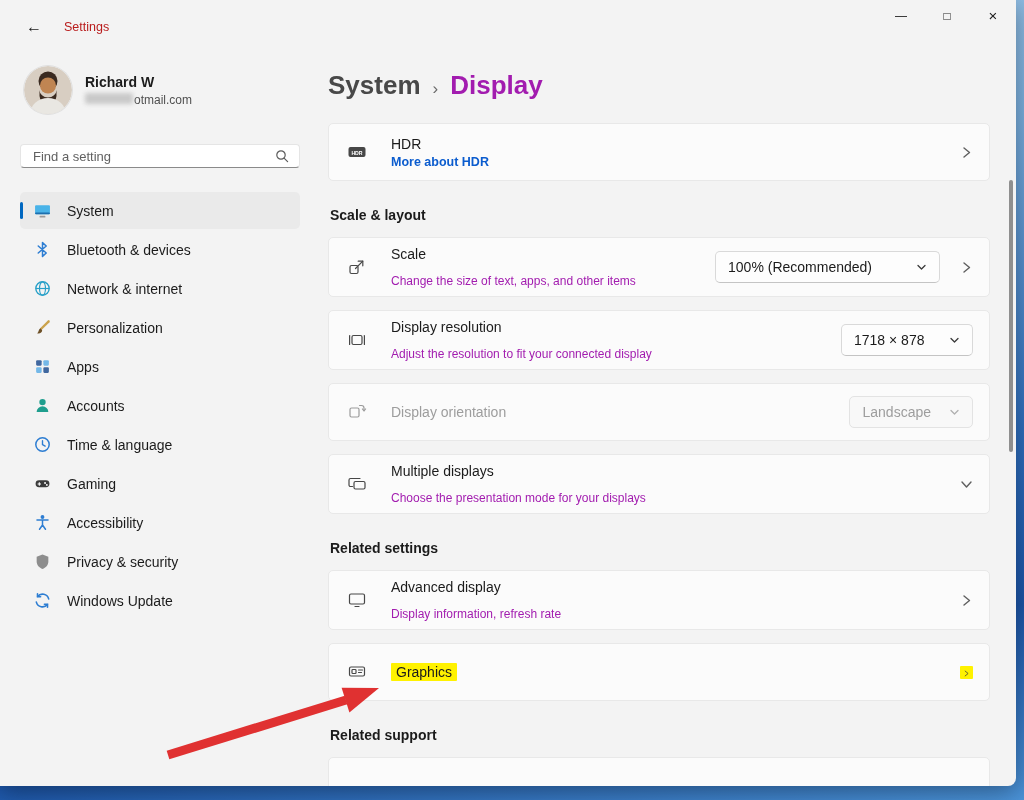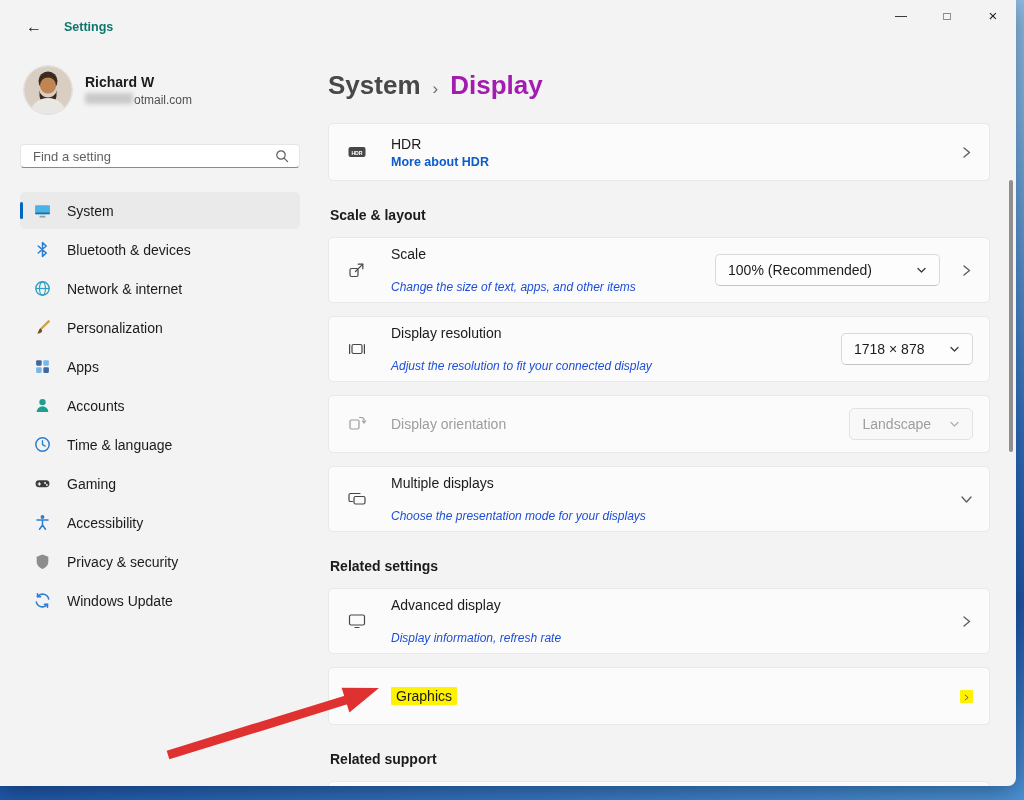--- a/index.html
+++ b/index.html
@@ -12,21 +12,21 @@
   .window {
     position:absolute; left:0; top:0; width:1016px; height:786px;
     background:#f3f3f3; border-bottom-right-radius:8px;
     box-shadow:0 6px 24px rgba(0,0,0,.35);
     overflow:hidden;
   }
   
   .titlebar { height:48px; display:flex; align-items:flex-start; position:relative; }
   .tb-left { display:flex; align-items:center; gap:14px; padding:14px 0 0 18px; }
   .back-btn { width:32px; height:26px; border:none; background:transparent; font-size:16px; color:#1b1b1b; cursor:pointer; border-radius:4px; }
-  .tb-title { font-size:12.5px; color:#0f766e;font-weight:bold; }
+  .tb-title { font-size:12.5px; color:#b91c1c; }
   .tb-controls { position:absolute; right:0; top:0; display:flex; }
   .tb-btn { width:46px; height:31px; border:none; background:transparent; font-size:12px; color:#1b1b1b; cursor:pointer; display:flex; align-items:center; justify-content:center; }
   .tb-btn.close { font-size:15px; }
   
   .body-row { display:flex; height:738px; }
   .sidebar { width:320px; flex:0 0 320px; padding:10px 20px 0 20px; }
   .content { flex:1; padding:16px 26px 0 8px; overflow:hidden; position:relative; }
   
   .profile { display:flex; align-items:center; gap:13px; padding:8px 4px; border-radius:5px; cursor:pointer; }
   .avatar { width:48px; height:48px; border-radius:50%; overflow:hidden; flex:0 0 48px; box-shadow:0 0 0 1px rgba(0,0,0,.08); }
@@ -47,21 +47,21 @@
   .breadcrumb { display:flex; align-items:baseline; gap:12px; margin:6px 0 22px 0; }
   .bc-parent { font-size:26px; font-weight:600; color:#484848; cursor:pointer; }
   .bc-sep { font-size:17px; color:#6a6a6a; }
   .bc-current { font-size:26px; font-weight:700; color:#a21caf; }
   .section-h { font-size:14px; font-weight:700; color:#1b1b1b; margin:26px 2px 14px 2px; }
   .card { display:flex; align-items:center; background:#fbfbfb; border:1px solid #e8e8e8; border-radius:5px; min-height:58px; padding:8px 16px 8px 18px; margin-bottom:13px; cursor:pointer; }
   .card-icon { width:22px; height:22px; margin-right:22px; flex:0 0 22px; display:flex; align-items:center; }
   .card-icon svg { width:20px; height:20px; }
   .card-text { flex:1; }
   .card-title { font-size:14px; color:#1b1b1b; }
-  .card-sub { font-size:12px; color:#1d4ed8; margin-top:18px;font-style:italic; }
+  .card-sub { font-size:12px; color:#a21caf; margin-top:12px; }
   .card-link { font-size:12.5px; font-weight:700; color:#0b5cce; margin-top:3px; cursor:pointer; }
   .chev { width:13px; height:13px; display:flex; align-items:center; margin-left:20px; }
   .dropdown { display:flex; align-items:center; justify-content:space-between; gap:18px; background:#fdfdfd; border:1px solid #d9d9d9; border-bottom-color:#c4c4c4; border-radius:5px; padding:7px 12px; font-size:14px; color:#1b1b1b; cursor:pointer; }
   .dd-scale { min-width:182px;gap:44px; }
   .dd-res { min-width:132px; }
   .dd-orient { min-width:122px;text-align:right; }
   .card.disabled { cursor:default; }
   .card.disabled .card-title { color:#9d9d9d; }
   .card.disabled .dropdown { color:#9d9d9d; border-color:#e3e3e3; background:#f8f8f8; cursor:default; }
   .hl { background:#fff200; padding:1px 5px; border-radius:1px; }

